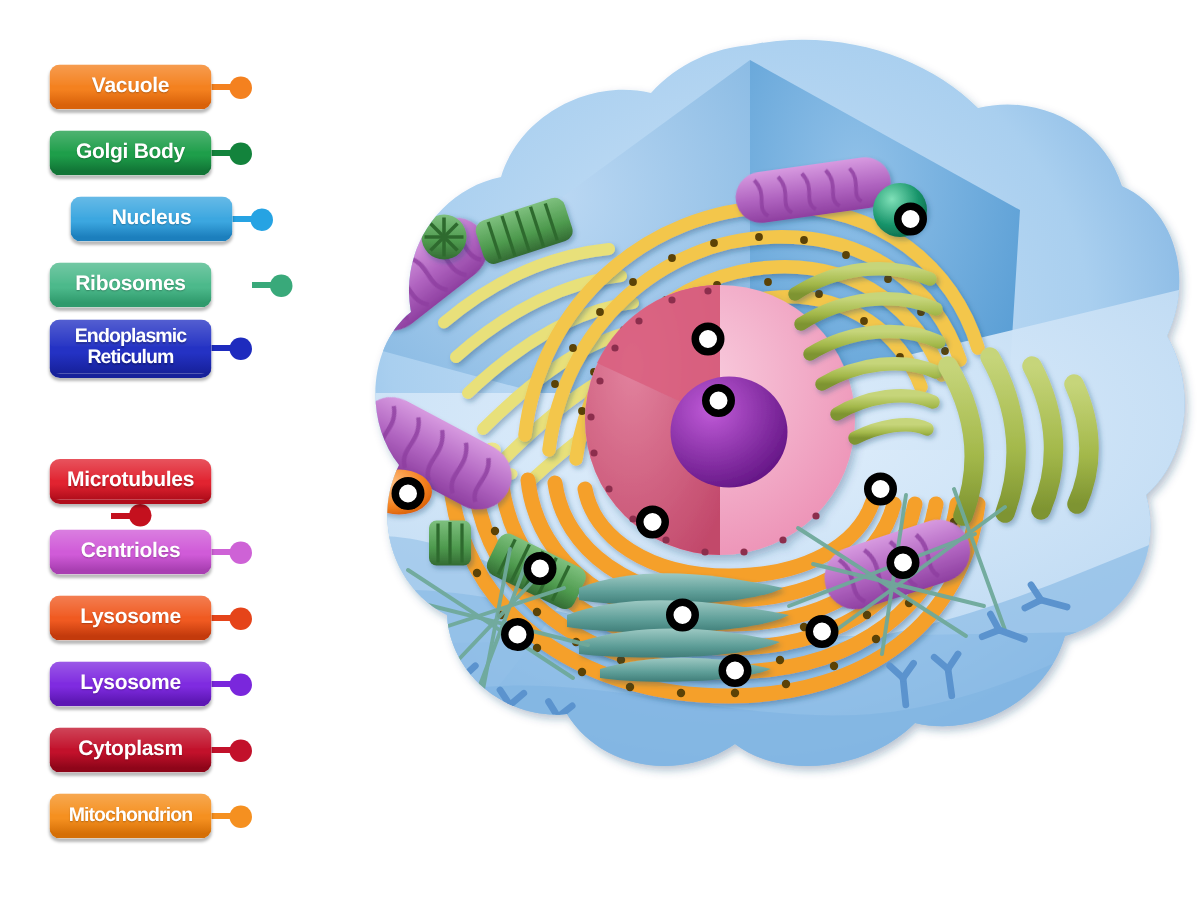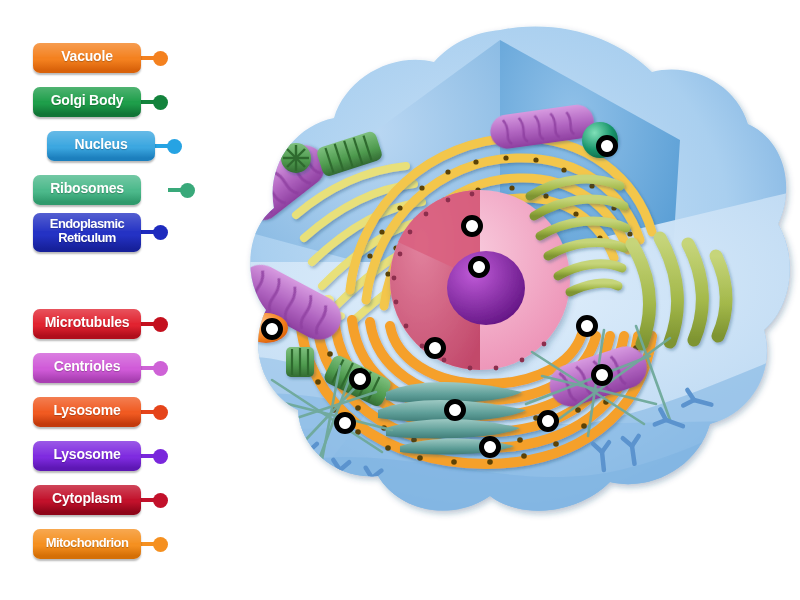--- a/index.html
+++ b/index.html
@@ -84,21 +84,21 @@
           <span class="conn-dot" style="background: rgb(57, 169, 122);"></span>
         </div>
       </div>
       <div class="label-row" style="top: 214px; left: 33px;">
         <div class="label-chip two-line tight" style="background: linear-gradient(rgb(36, 50, 196) 0%, rgb(36, 50, 196) 62%, rgb(22, 32, 154) 100%); border-bottom: 3px solid rgb(22, 32, 154);">Endoplasmic Reticulum</div>
         <div class="connector">
           <span class="conn-line" style="background: rgb(30, 43, 190);"></span>
           <span class="conn-dot" style="background: rgb(30, 43, 190);"></span>
         </div>
       </div>
-      <div class="label-row" style="top: 306px; left: 33px;">
+      <div class="label-row" style="top: 306px; left: 33px; flex-direction: column;">
         <div class="label-chip" style="background: linear-gradient(rgb(225, 35, 48) 0%, rgb(225, 35, 48) 62%, rgb(176, 13, 27) 100%); border-bottom: 3px solid rgb(176, 13, 27);">Microtubules</div>
         <div class="connector">
           <span class="conn-line" style="background: rgb(196, 16, 30);"></span>
           <span class="conn-dot" style="background: rgb(196, 16, 30);"></span>
         </div>
       </div>
       <div class="label-row" style="top: 350px; left: 33px;">
         <div class="label-chip" style="background: linear-gradient(rgb(208, 91, 216) 0%, rgb(208, 91, 216) 62%, rgb(169, 63, 178) 100%); border-bottom: 3px solid rgb(169, 63, 178);">Centrioles</div>
         <div class="connector">
           <span class="conn-line" style="background: rgb(206, 98, 214);"></span>

